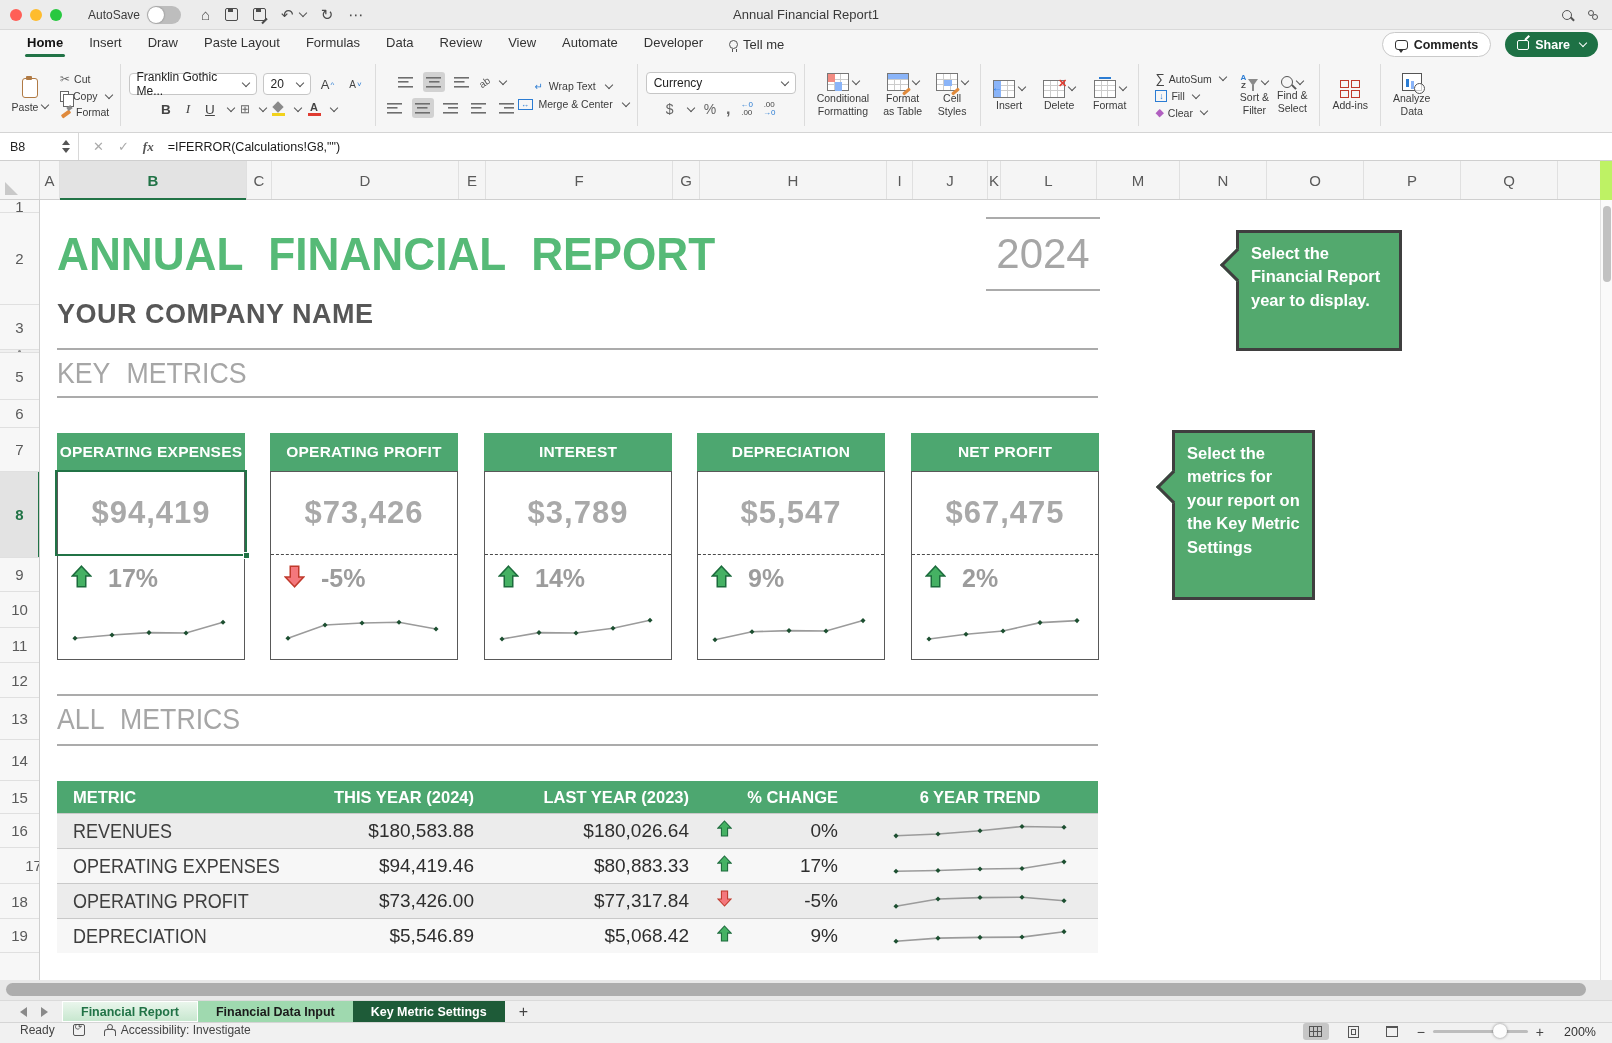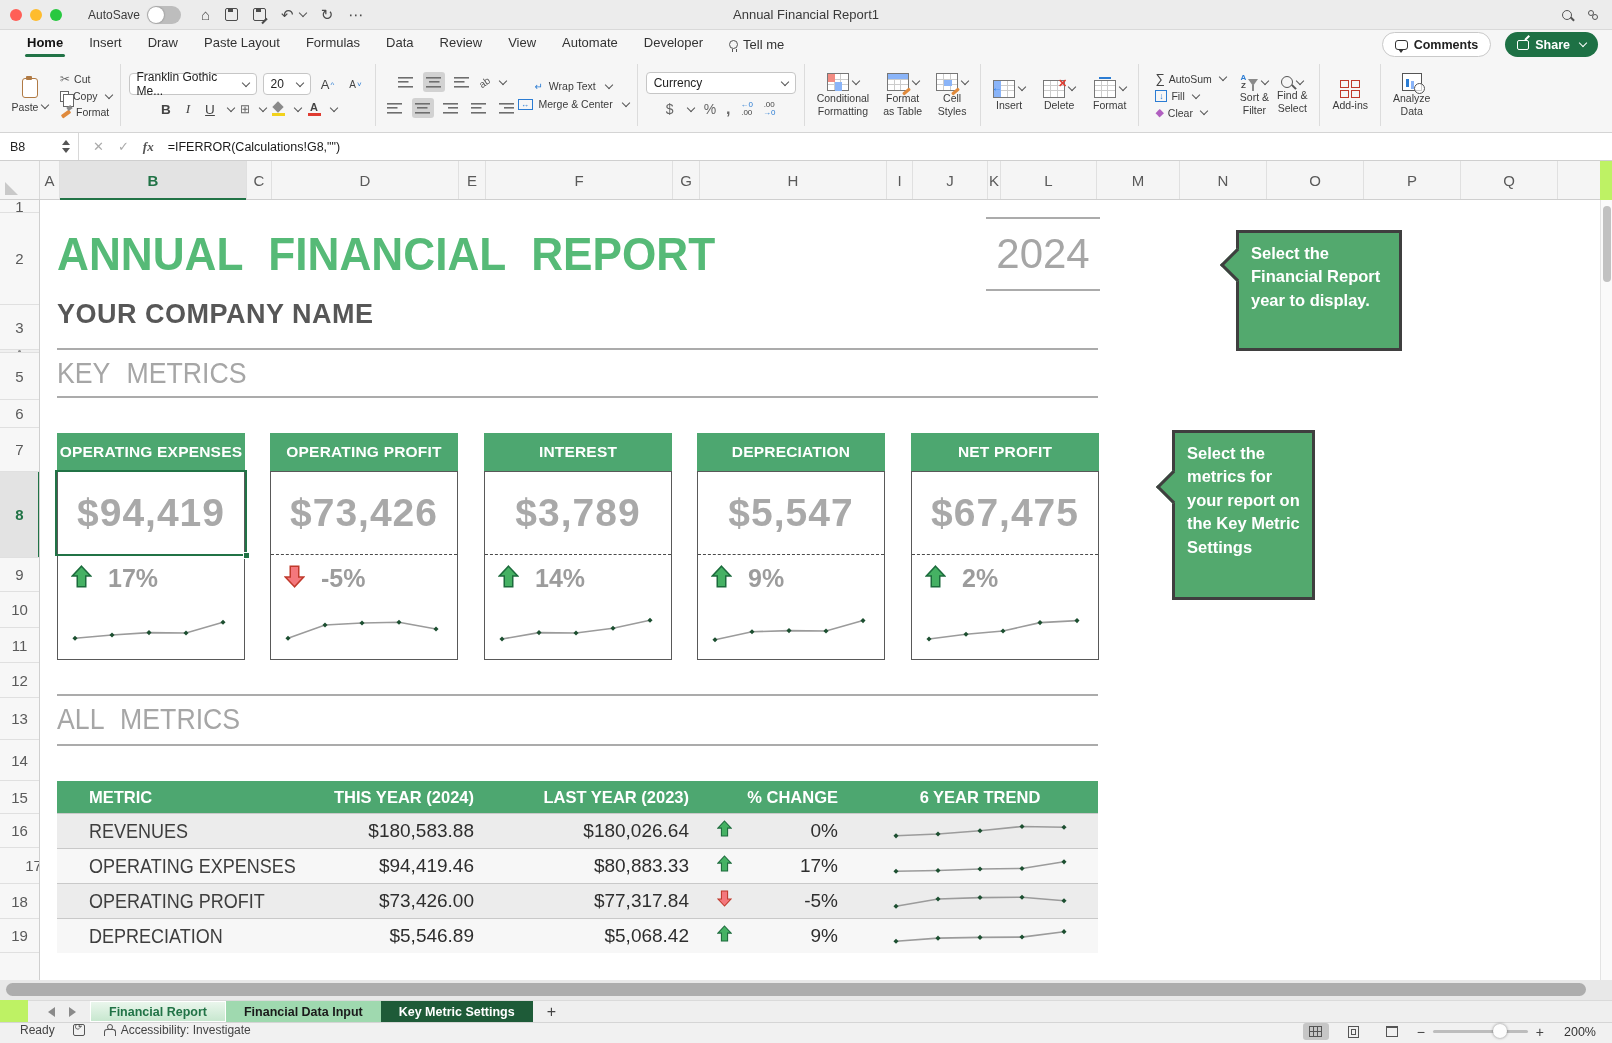--- a/index.html
+++ b/index.html
@@ -185,49 +185,49 @@
   .callout { background:var(--callout-green); border:3px solid var(--callout-border); color:#fff;
              font-weight:bold; font-size:16.5px; line-height:1.42; padding:9px 12px; }
   .callout .ptr { position:absolute; left:-14px; width:24px; height:24px; background:var(--callout-green);
                   border-left:3px solid var(--callout-border); border-bottom:3px solid var(--callout-border);
                   transform:rotate(45deg); }
 
   .card { position:absolute; top:233px; width:188px; height:227px; }
   .card-h { height:38px; background:var(--header-green); color:#fff; font-weight:bold; font-size:15.5px;
             display:flex; align-items:center; justify-content:center; letter-spacing:.2px; white-space:nowrap; }
   .card-b { position:absolute; top:38px; left:0; right:0; bottom:0; border:1.5px solid #595959; border-top:1px solid #595959; background:#fff; }
-  .card-v { height:83px; display:flex; align-items:center; justify-content:center; font-size:39px; font-weight:bold;
+  .card-v { height:83px; display:flex; align-items:center; justify-content:center; font-size:31px; font-weight:bold;
             color:var(--value-gray); letter-spacing:1px; border-bottom:1px dashed #4a4a4a; }
   .card-c { display:flex; align-items:center; gap:16px; padding:9px 0 0 13px; }
   .pct { font-size:25px; font-weight:bold; color:#9c9c9c; }
   .arrow svg { width:21px; height:23px; }
   .arrow polygon { stroke-width:1.3; }
   .arrow.up polygon { fill:var(--up-green); stroke:#1c6b3c; }
   .arrow.down svg { transform:rotate(180deg); }
   .arrow.down polygon { fill:var(--down-red); stroke:#c0392b; }
   .spark { position:absolute; left:11px; bottom:6px; }
   .selbox { position:absolute; top:37px; left:-2px; right:-2px; height:86px; border:2.5px solid var(--brand); }
   .selbox .handle { position:absolute; right:-5px; bottom:-5px; width:7px; height:7px; background:var(--brand); border:1.5px solid #fff; }
 
   .mtable { position:absolute; left:17px; top:581px; width:1041px; }
   .thead { height:32px; background:var(--header-green); display:flex; align-items:center; color:#fff; font-weight:bold; font-size:16.5px; }
   .trow { height:35px; display:flex; align-items:center; font-size:19px; color:#2e2e2e; border-top:1px solid #c9c9c9; }
   .trow.odd { background:#ececec; } .trow.even { background:#f7f7f7; }
-  .tc1 { width:223px; padding-left:32px; } .tc2 { width:194px; text-align:right; } .tc3 { width:215px; text-align:right; }
+  .tc1 { width:223px; padding-left:16px; } .tc2 { width:194px; text-align:right; } .tc3 { width:215px; text-align:right; }
   .tc4 { width:173px; display:flex; align-items:center; } .tc5 { width:236px; display:flex; justify-content:center; }
   .thead .tc4 { justify-content:flex-end; padding-right:24px; } .thead .tc5 { justify-content:center; }
   .tc4 .arrow { margin-left:28px; } .tc4 .pctv { flex:1; text-align:right; padding-right:24px; }
   .tc4 .arrow svg { width:15px; height:17px; }
   .metric-name { font-size:20px; color:#3e3e3e; display:inline-block; transform:scaleX(.9); transform-origin:0 50%; white-space:nowrap; }
 
   
   .hscroll { position:absolute; left:0; right:0; bottom:43px; height:20px; background:#e8e8e8; }
   .hthumb { position:absolute; left:6px; top:3px; height:13px; width:1580px; background:#adadad; border-radius:7px; }
   .tabbar { position:absolute; left:0; right:0; bottom:21px; height:22px; background:#efefef; border-top:1px solid #dadada;
-            display:flex; align-items:stretch;margin-left:28px; }
+            display:flex; align-items:stretch; }
   .tabnav { display:flex; align-items:center; gap:14px; padding:0 14px 0 20px; }
   .tnav { width:0; height:0; border-top:5px solid transparent; border-bottom:5px solid transparent; }
   .tnav.l { border-right:7px solid #8a8a8a; } .tnav.r { border-left:7px solid #8a8a8a; }
   .stab { display:flex; align-items:center; padding:0 18px; font-size:12.5px; white-space:nowrap; }
   .stab.active { background:linear-gradient(#eaf6ec,#c7e7cf); color:var(--brand); font-weight:bold; border:1px solid #fff; }
   .stab.mid { background:var(--tab-mid); color:#1a1a1a; font-weight:bold; }
   .stab.dark { background:var(--tab-dark); color:#fff; font-weight:bold; }
   .stab.add { color:#444; font-size:16px; padding:0 14px; }
   .statusbar { position:absolute; left:0; right:0; bottom:0; height:21px; background:#f1f1f1; border-top:1px solid #d5d5d5;
                display:flex; align-items:flex-start; font-size:12px; color:#444; }

